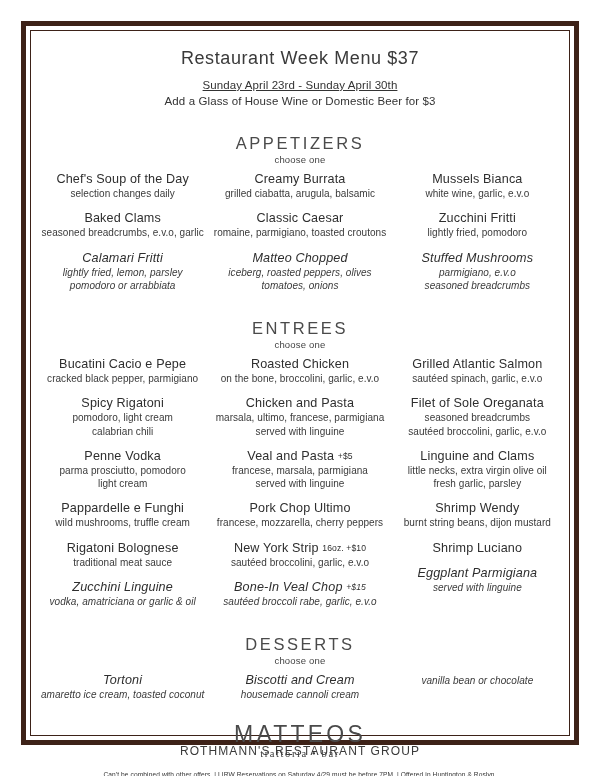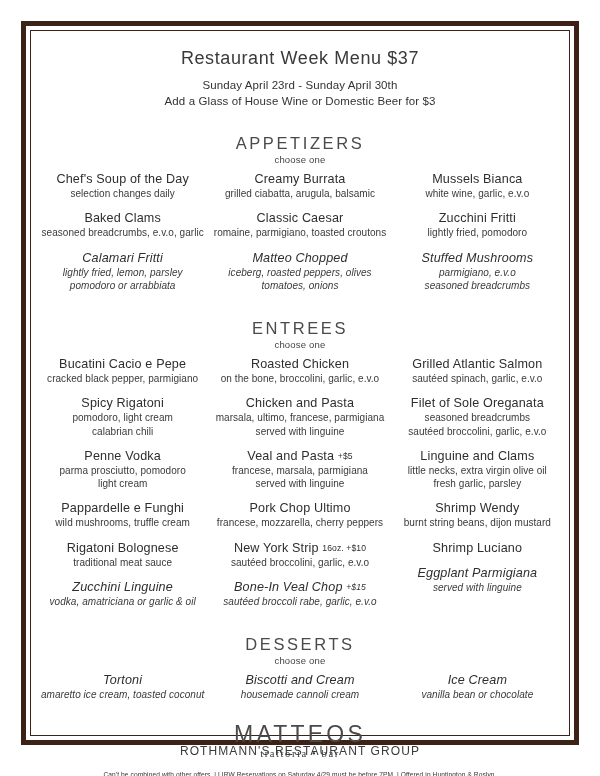--- a/index.html
+++ b/index.html
@@ -57,20 +57,21 @@
     font-weight: 400;
     letter-spacing: 0.6px;
     color: #3a3a3a;
     margin: 0;
   }
   .menu-dates {
     font-size: 11.5px;
     color: #333;
     margin-top: 10px;
     letter-spacing: 0.1px;
+    text-decoration: underline;
   }
   .menu-addon {
     font-size: 11.5px;
     color: #333;
     margin-top: 4px;
     letter-spacing: 0.1px;
   }
 
   
   .section-header {
@@ -332,21 +333,20 @@
           </div>
         </div>
         <div class="column col-mid">
           <div class="dish">
             <div class="dish-name"><span>Biscotti and Cream</span></div>
             <div class="dish-desc">housemade cannoli cream</div>
           </div>
         </div>
         <div class="column col-right">
           <div class="dish">
-            <div class="dish-name"><span>Ice Cream</span></div>
             <div class="dish-desc">vanilla bean or chocolate</div>
           </div>
         </div>
       </div>
     </div>
 
   <div class="brand">
     <div class="brand-name">MATTEOS</div>
     <div class="brand-tag">trattoria • bar</div>
   </div>

